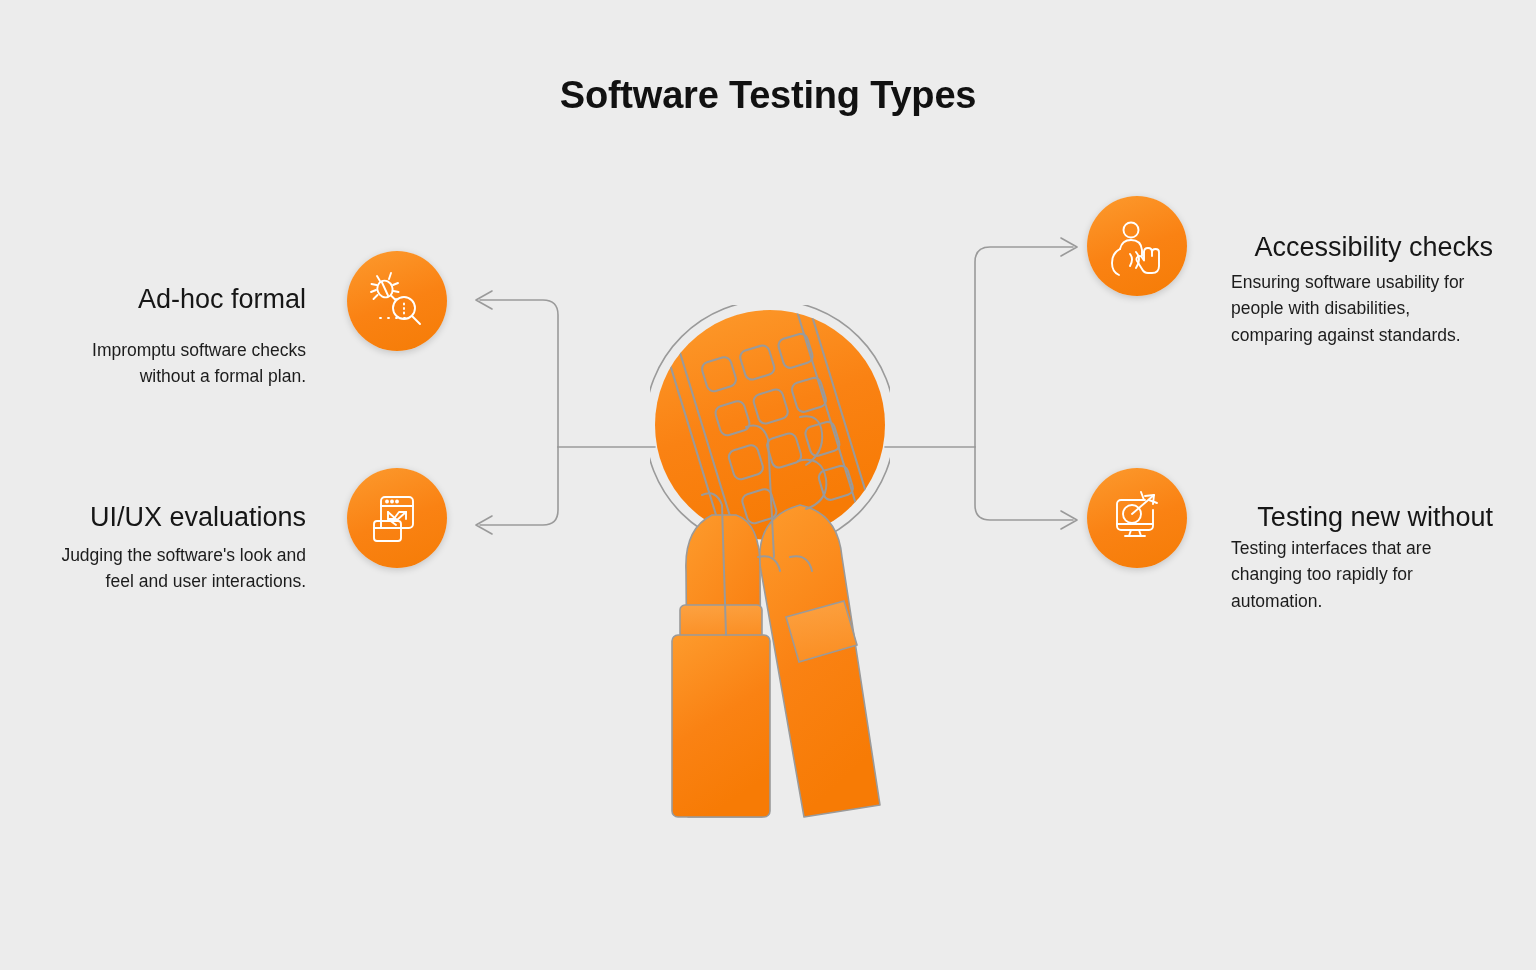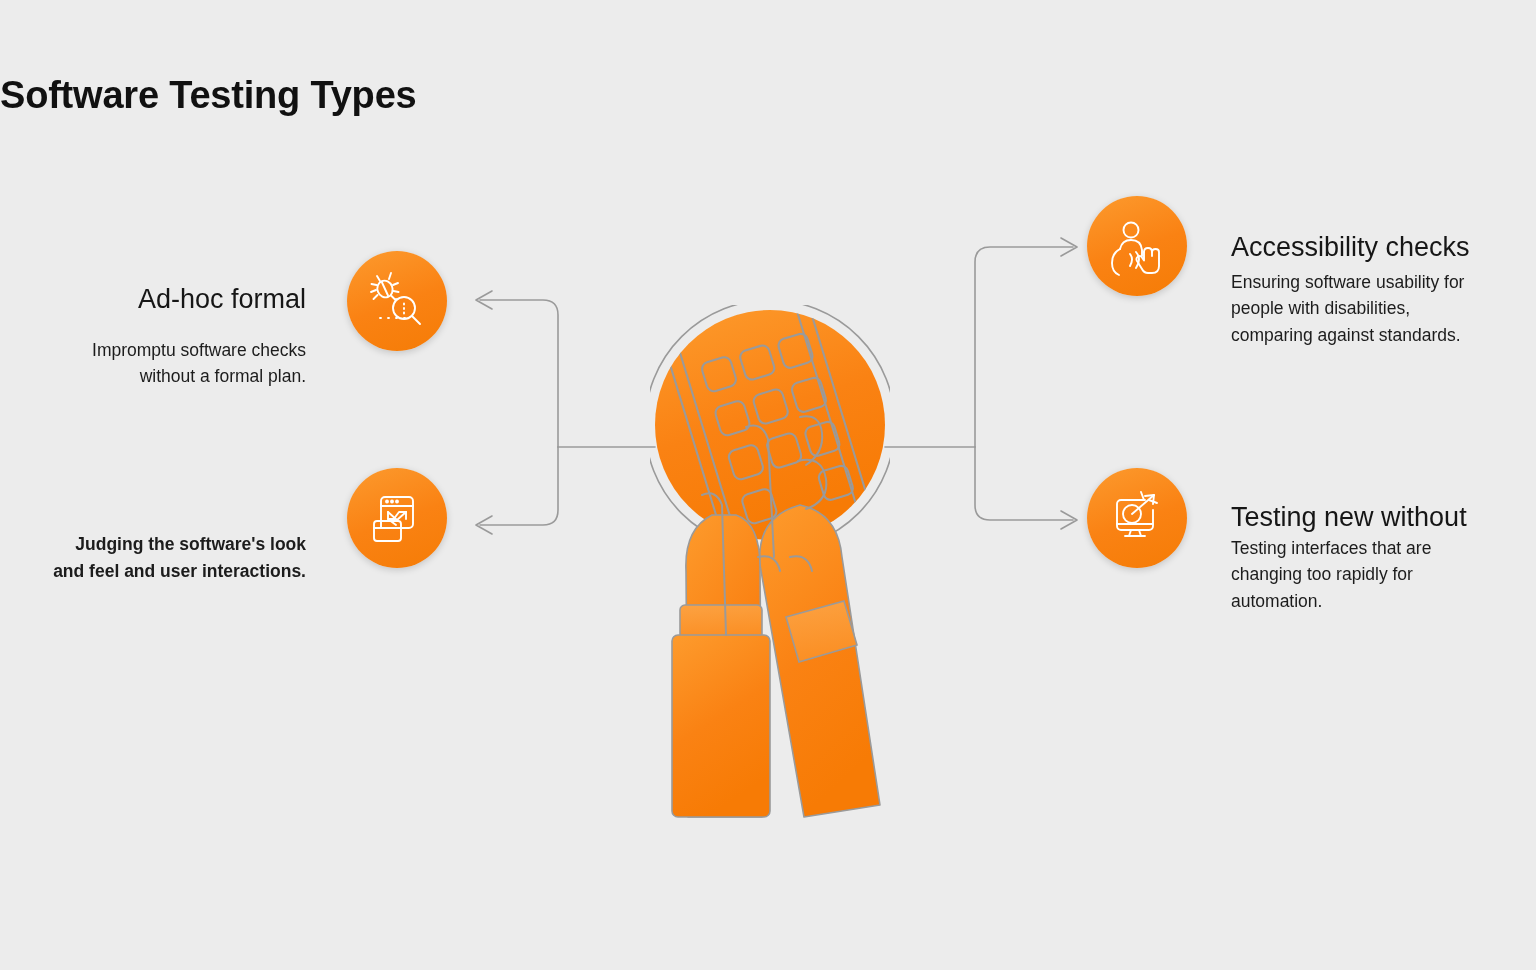--- a/index.html
+++ b/index.html
@@ -19,20 +19,21 @@
     width:1536px;
     height:970px;
   }
 
   
   .title {
     position:absolute;
     top:74px;
     left:0;
     width:1536px;
+    text-align:center;
     font-size:38px;
     font-weight:bold;
     color:#111111;
     letter-spacing:-0.2px;
   }
 
   
   .connectors {
     position:absolute;
     top:0; left:0;
@@ -72,33 +73,34 @@
   .block { position:absolute; }
 
   .block-left  { text-align:right; }
   .block-right { text-align:left; }
 
   .block .heading {
     font-size:27px;
     font-weight:400;
     color:#161616;
     line-height:1.28;
+    text-align:right;
   }
   .block .body {
     font-size:17.5px;
     font-weight:400;
     color:#1c1c1c;
     line-height:1.52;
   }
 
   .block-adhoc   { left:40px;  top:282px;  width:266px; }
   .block-adhoc   .body { margin-top:20px; }
 
   .block-uiux    { left:40px;  top:500px;  width:266px; }
-  .block-uiux    .body { margin-top:31px;font-weight:bold; }
+  .block-uiux    .body { margin-top:7px; }
 
   .block-access  { left:1231px; top:230px;  width:262px; }
   .block-access  .body { margin-top:4px; }
 
   .block-newfeat { left:1231px; top:500px;  width:262px; }
   .block-newfeat .body { }
 </style>
 </head>
 <body>
 
@@ -258,20 +260,21 @@
       <path d="M38 8 l 3 8 M46 16 l 8 3" transform="translate(-4 -4)"></path>
     </svg>
   </div>
 
   <div class="block block-left block-adhoc">
     <div class="heading">Ad-hoc formal</div>
     <div class="body">Impromptu software checks without a formal plan.</div>
   </div>
 
   <div class="block block-left block-uiux">
+    <div class="heading">UI/UX evaluations</div>
     <div class="body">Judging the software's look and feel and user interactions.</div>
   </div>
 
   <div class="block block-right block-access">
     <div class="heading">Accessibility checks</div>
     <div class="body">Ensuring software usability for people with disabilities, comparing against standards.</div>
   </div>
 
   <div class="block block-right block-newfeat">
     <div class="heading">Testing new without</div>

